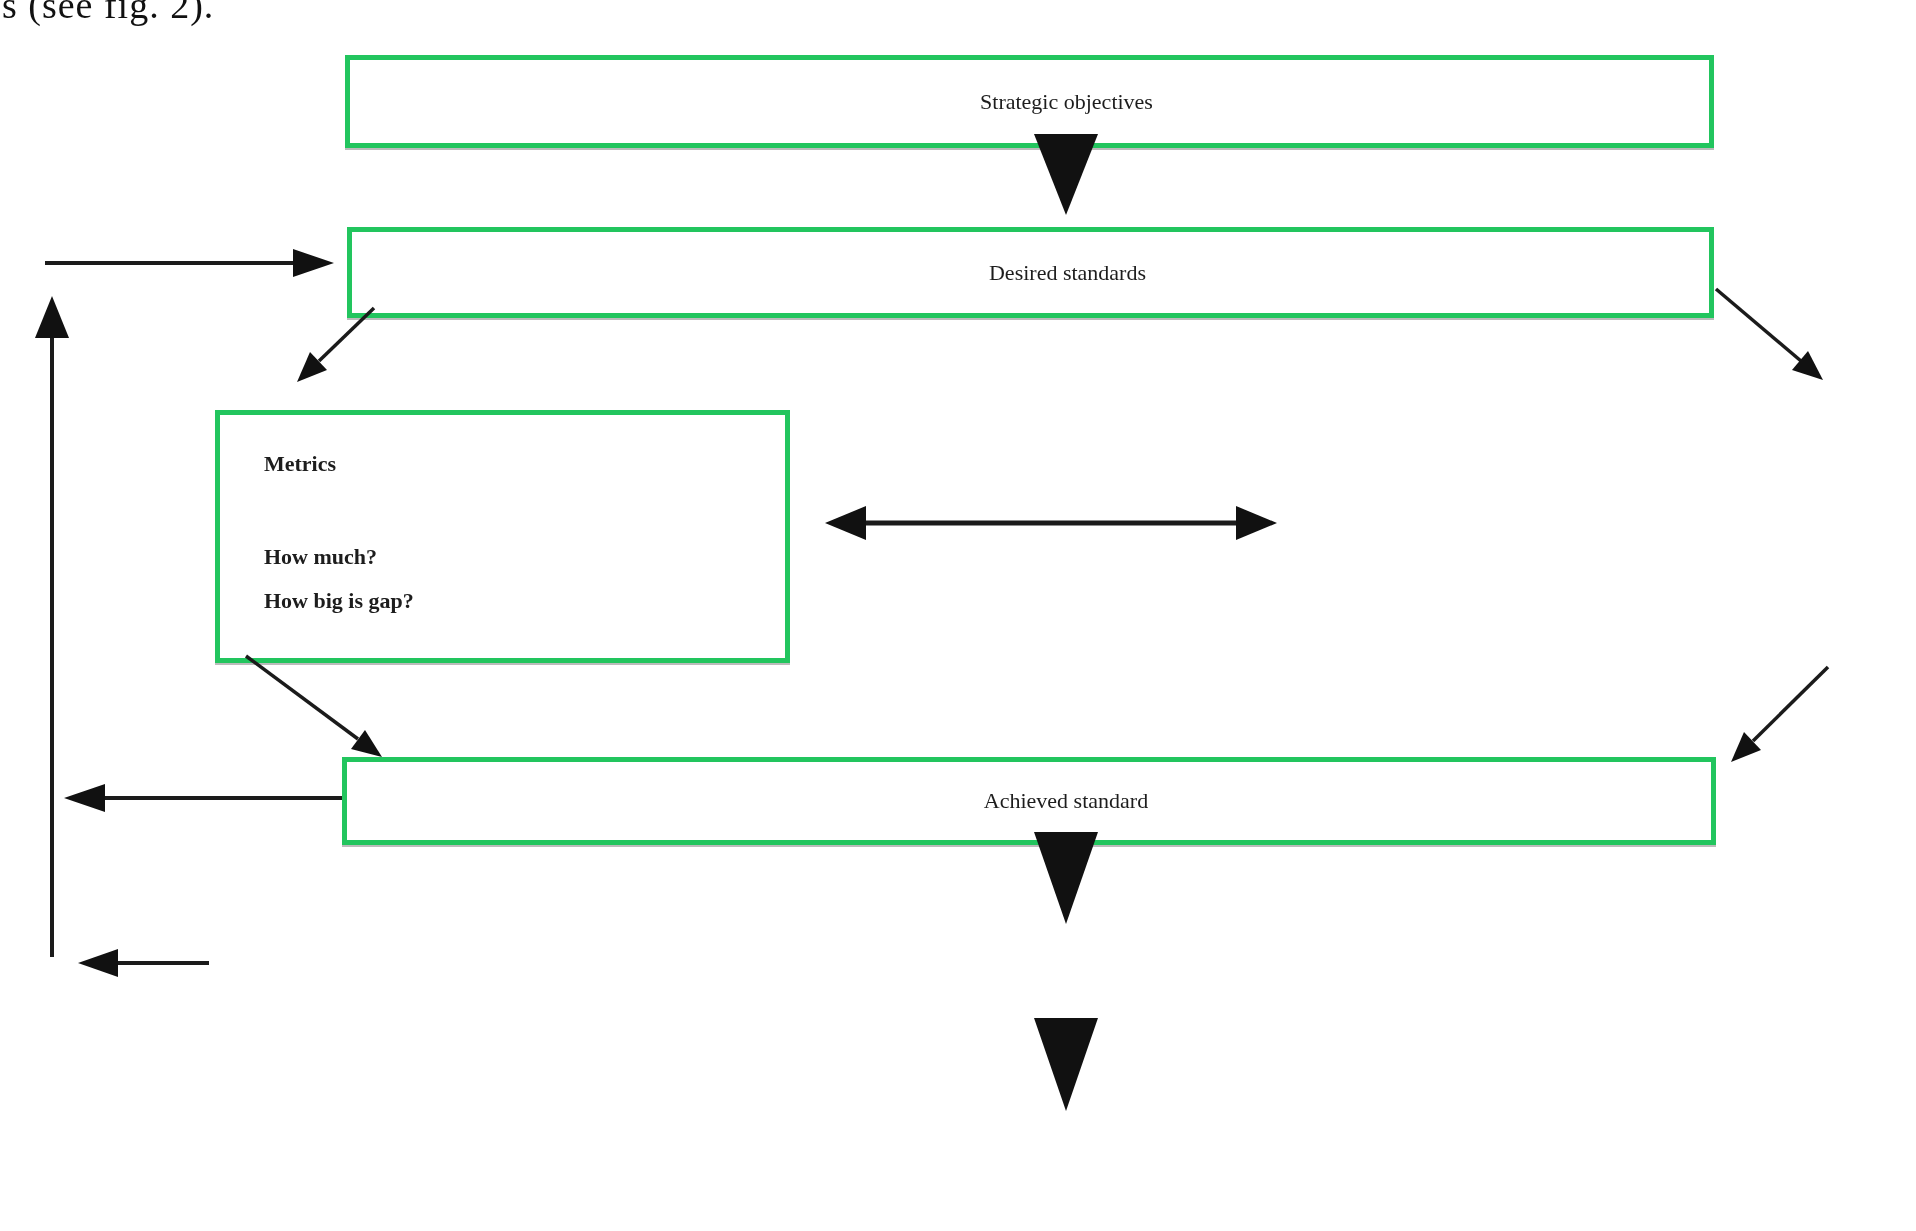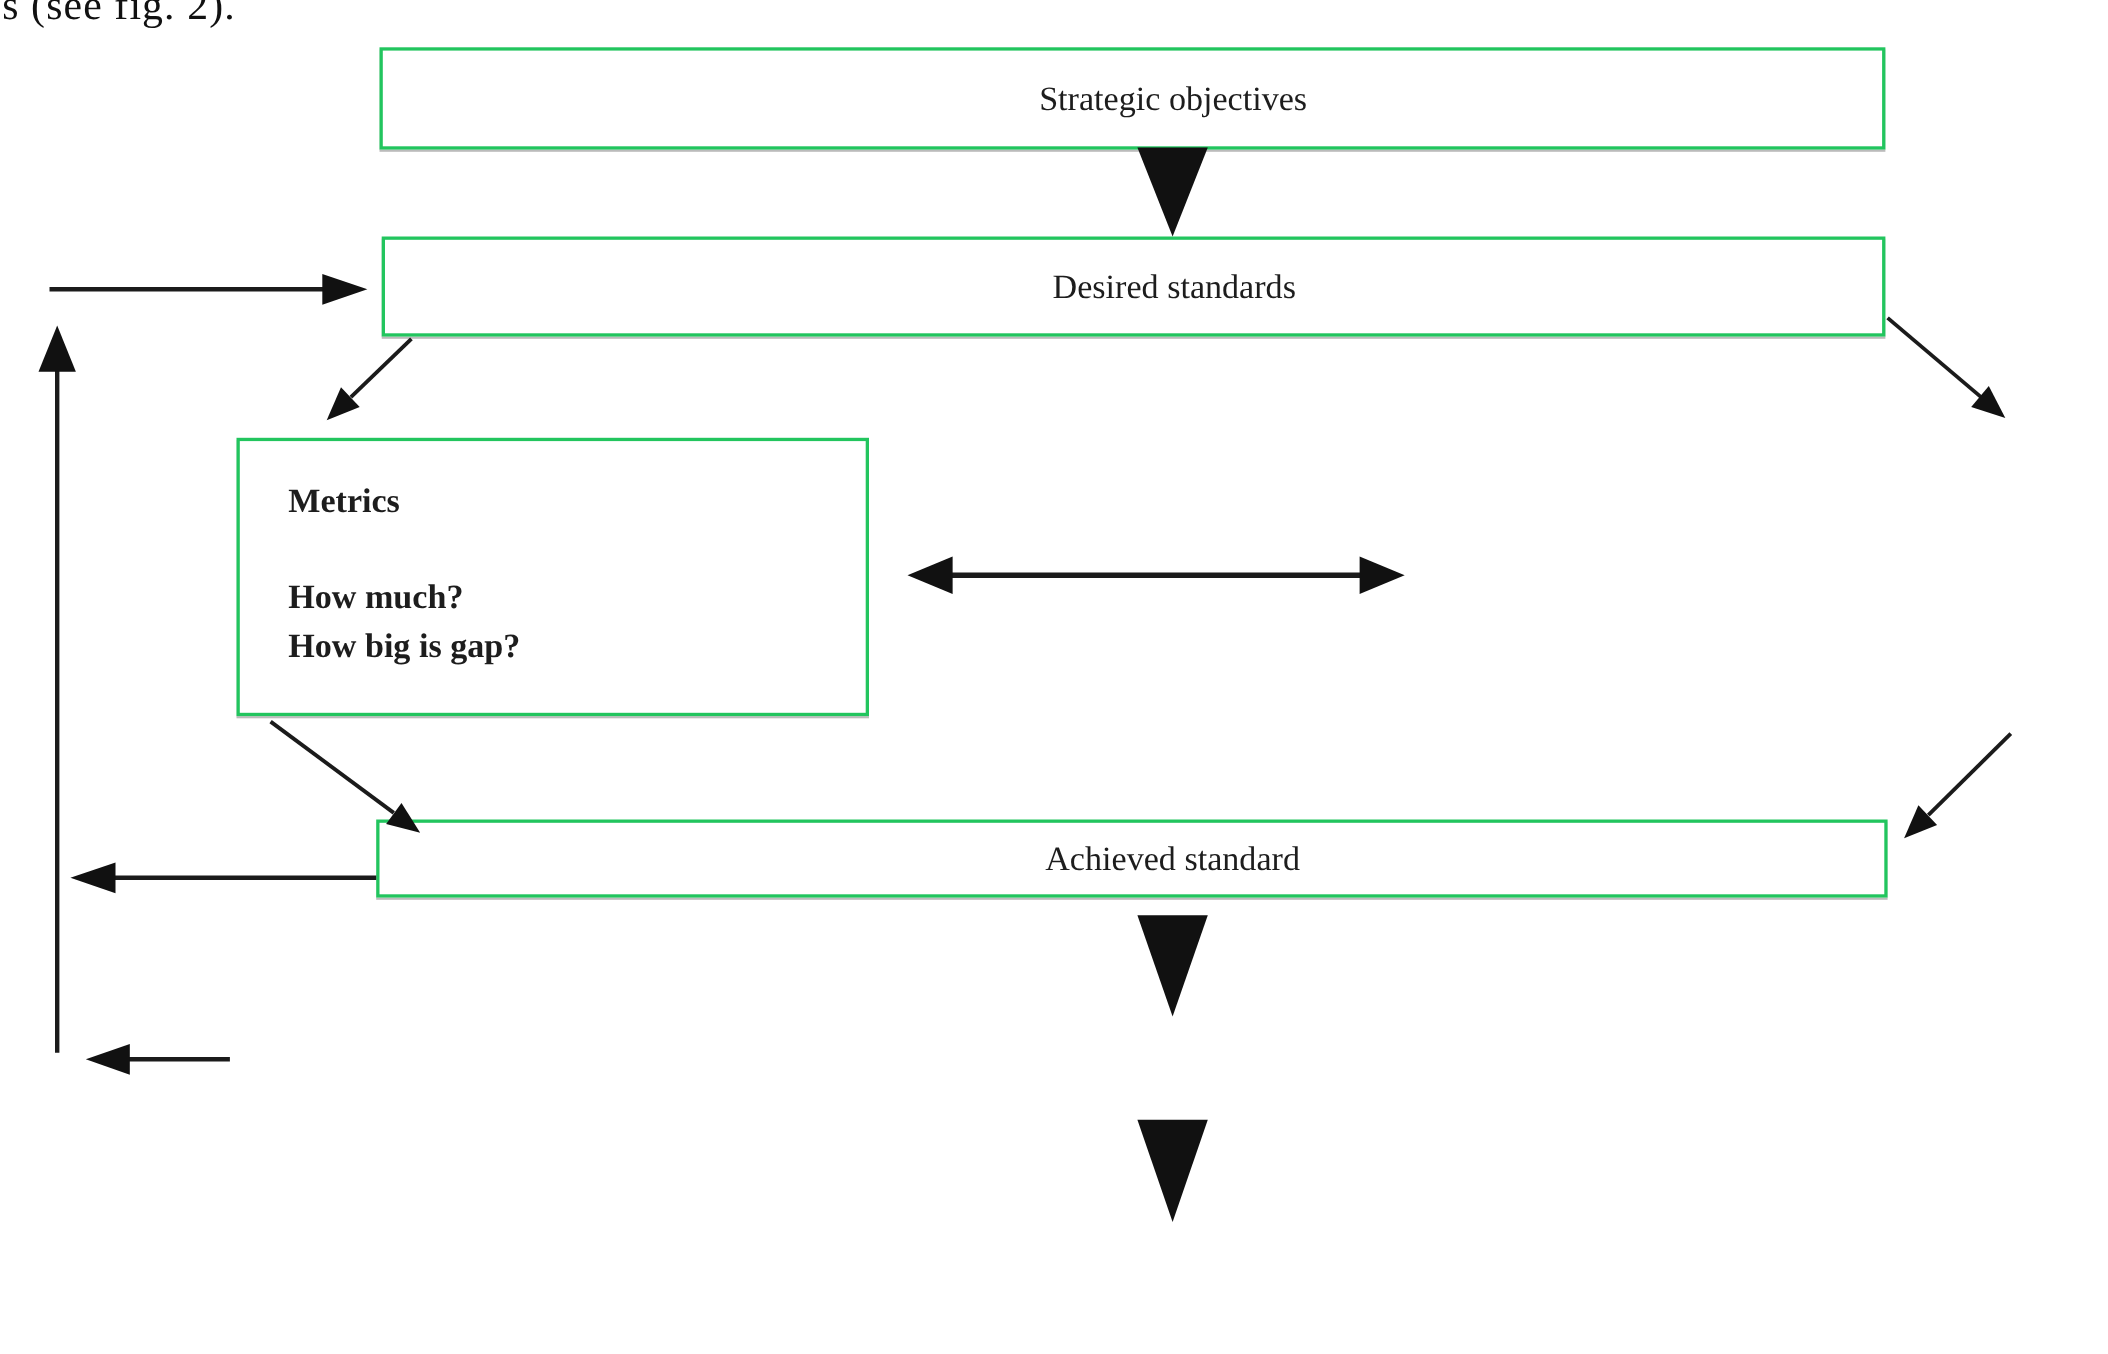--- a/index.html
+++ b/index.html
@@ -18,32 +18,33 @@
     top: -17px;
     font-size: 38px;
     letter-spacing: 1px;
     color: #111;
     white-space: nowrap;
   }
   .node {
     position: absolute;
     box-sizing: border-box;
     background: #ffffff;
-    border: 3px solid #22c55e;
+    border: 5px solid #22c55e;
     box-shadow: 0 2px 0 rgba(60,60,60,0.35);
-    font-size: 31px;
+    font-size: 22px;
     z-index: 2;
+    margin-top: 12px;
   }
   .band { display: flex; align-items: center; justify-content: center; }
   .shift { padding-left: 74px; }
   #n-strategic    { left: 345px;  top: 43px;   width: 1369px; height: 93px; }
   #n-desired      { left: 347px;  top: 215px;  width: 1367px; height: 91px; }
   #n-metrics      { left: 215px;  top: 398px;  width: 575px;  height: 253px; font-weight: bold; }
   #n-practices    { left: 1309px; top: 397px;  width: 569px;  height: 254px; }
-  #n-achieved     { left: 342px;  top: 745px;  width: 1374px; height: 71px; }
+  #n-achieved     { left: 342px;  top: 745px;  width: 1374px; height: 88px; }
   #n-benchmarking { left: 225px;  top: 924px;  width: 1676px; height: 95px; }
   #n-superior     { left: 401px;  top: 1111px; width: 1332px; height: 95px; }
   .qbox .title { position: absolute; left: 44px; top: 36px; }
   .qbox .lines { position: absolute; left: 44px; top: 120px; line-height: 44px; }
   svg.overlay {
     position: absolute;
     left: 0; top: 0;
     z-index: 5;
     pointer-events: none;
   }

